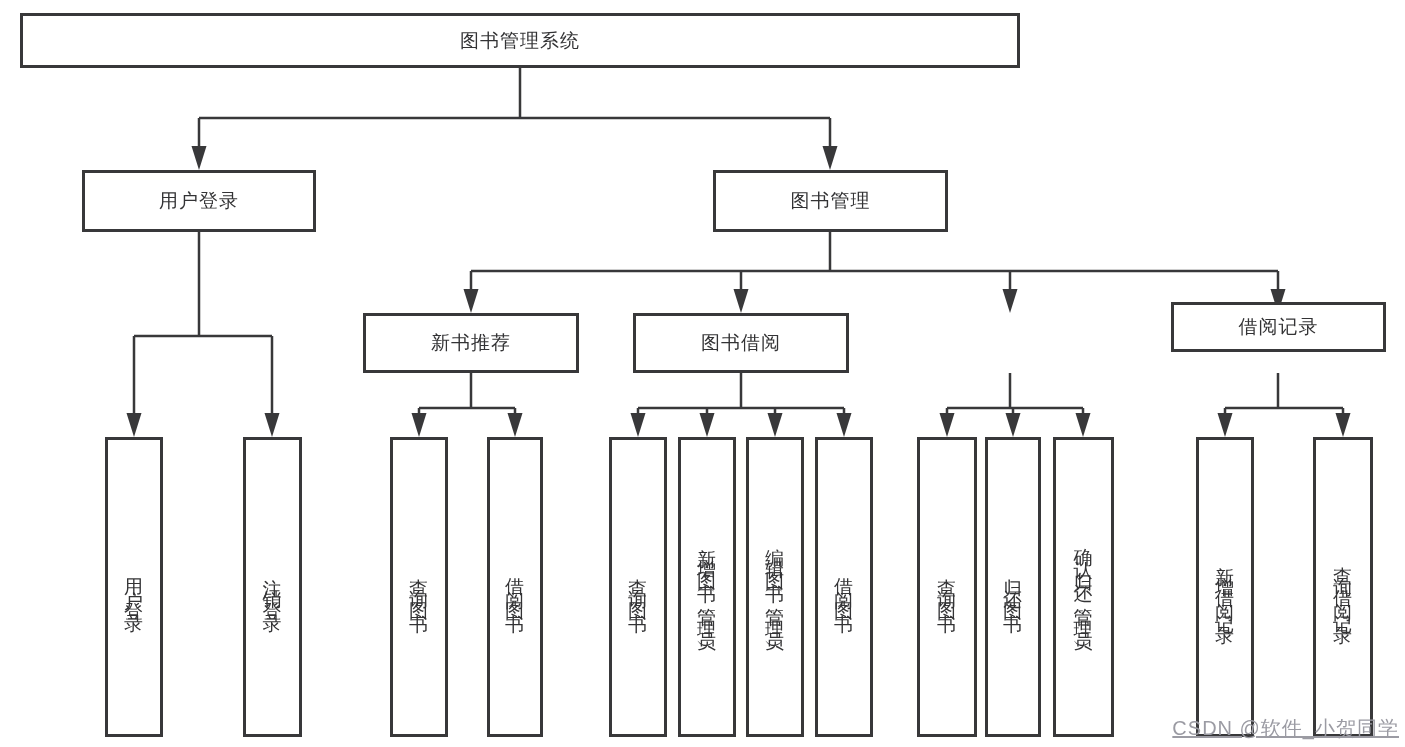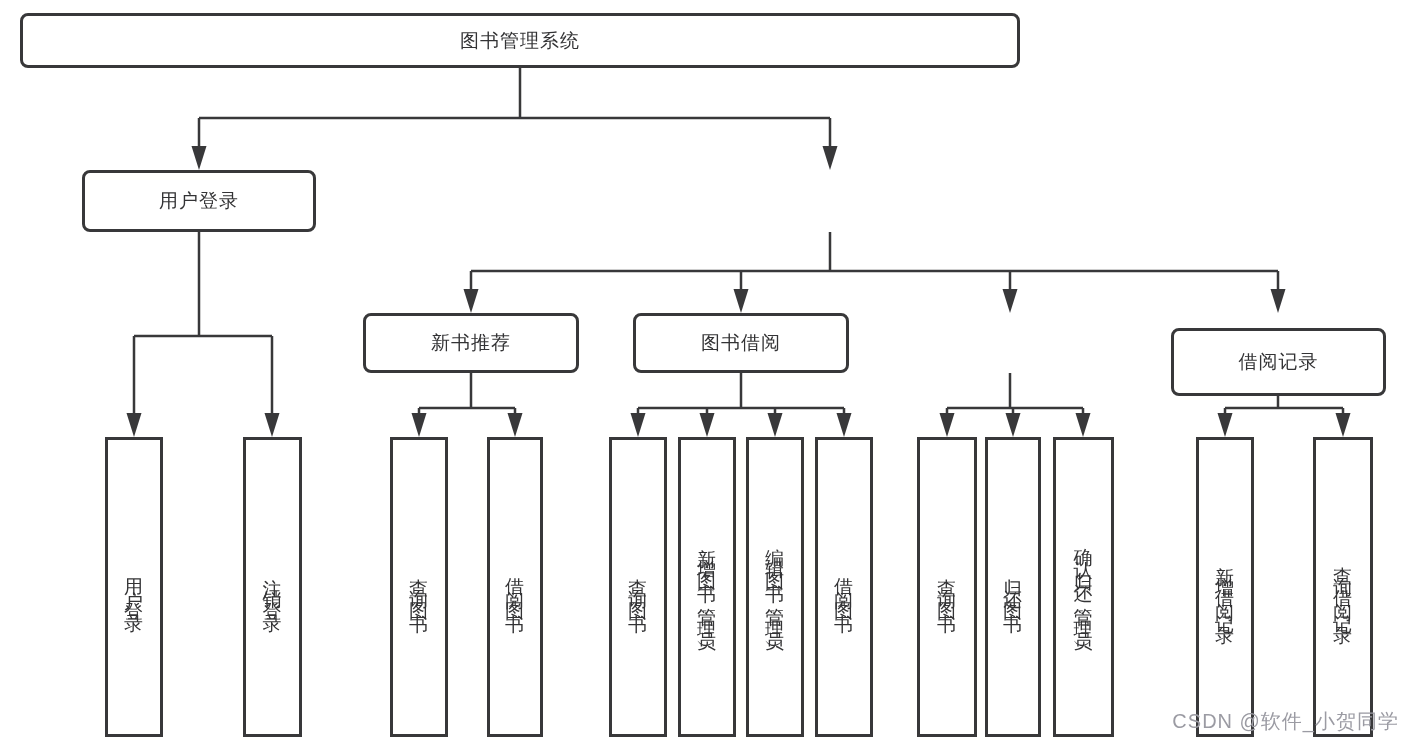--- a/index.html
+++ b/index.html
@@ -35,37 +35,37 @@
     background: #ffffff;
     border: 3px solid #38383a;
     display: flex;
     align-items: center;
     justify-content: center;
     color: #333335;
   }
   .node.h {
     font-size: 19px;
     letter-spacing: 1px;
-    border-radius: 8px;
   }
   .node.v {
     writing-mode: vertical-lr;
     text-orientation: mixed;
     font-size: 19px;
     letter-spacing: 12px;
     line-height: 1;
   }
   .watermark {
     position: absolute;
     right: 6px;
-    bottom: 12px;
+    bottom: 5px;
     font-size: 20px;
     color: #9b9ba3;
     letter-spacing: 1px;
     white-space: nowrap;
+    text-decoration: underline;
   }
 </style>
 </head>
 <body>
 
 <div class="canvas">
 
   <svg class="connectors" viewBox="0 0 1405 747" xmlns="http://www.w3.org/2000/svg">
 
     <path d="M520,68 V118 M199,118 H830 M199,118 V150 M830,118 V150"></path>
@@ -99,24 +99,25 @@
     <polygon points="939.5,413 954.5,413 947,437"></polygon>
     <polygon points="1005.5,413 1020.5,413 1013,437"></polygon>
     <polygon points="1075.5,413 1090.5,413 1083,437"></polygon>
     <polygon points="1217.5,413 1232.5,413 1225,437"></polygon>
     <polygon points="1335.5,413 1350.5,413 1343,437"></polygon>
   </svg>
 
   <div class="node h" style="left:20px;top:13px;width:1000px;height:55px">图书管理系统</div>
 
   <div class="node h" style="left:82px;top:170px;width:234px;height:62px">用户登录</div>
+  <div class="node h" style="left:713px;top:170px;width:235px;height:62px">图书管理</div>
 
   <div class="node h" style="left:633px;top:313px;width:216px;height:60px">图书借阅</div>
   <div class="node h" style="left:363px;top:313px;width:216px;height:60px">新书推荐</div>
-  <div class="node h" style="left:1171px;top:328px;width:215px;height:68px">借阅记录</div>
+  <div class="node h" style="left:1171px;top:302px;width:215px;height:50px">借阅记录</div>
 
   <div class="node v" style="left:105px;top:437px;width:58px;height:300px">用户登录</div>
   <div class="node v" style="left:243px;top:437px;width:59px;height:300px">注销登录</div>
 
   <div class="node v" style="left:390px;top:437px;width:58px;height:300px">查询图书</div>
   <div class="node v" style="left:487px;top:437px;width:56px;height:300px">借阅图书</div>
 
   <div class="node v" style="left:609px;top:437px;width:58px;height:300px">查询图书</div>
   <div class="node v" style="left:678px;top:437px;width:58px;height:300px">新增图书（管理员）</div>
   <div class="node v" style="left:746px;top:437px;width:58px;height:300px">编辑图书（管理员）</div>

